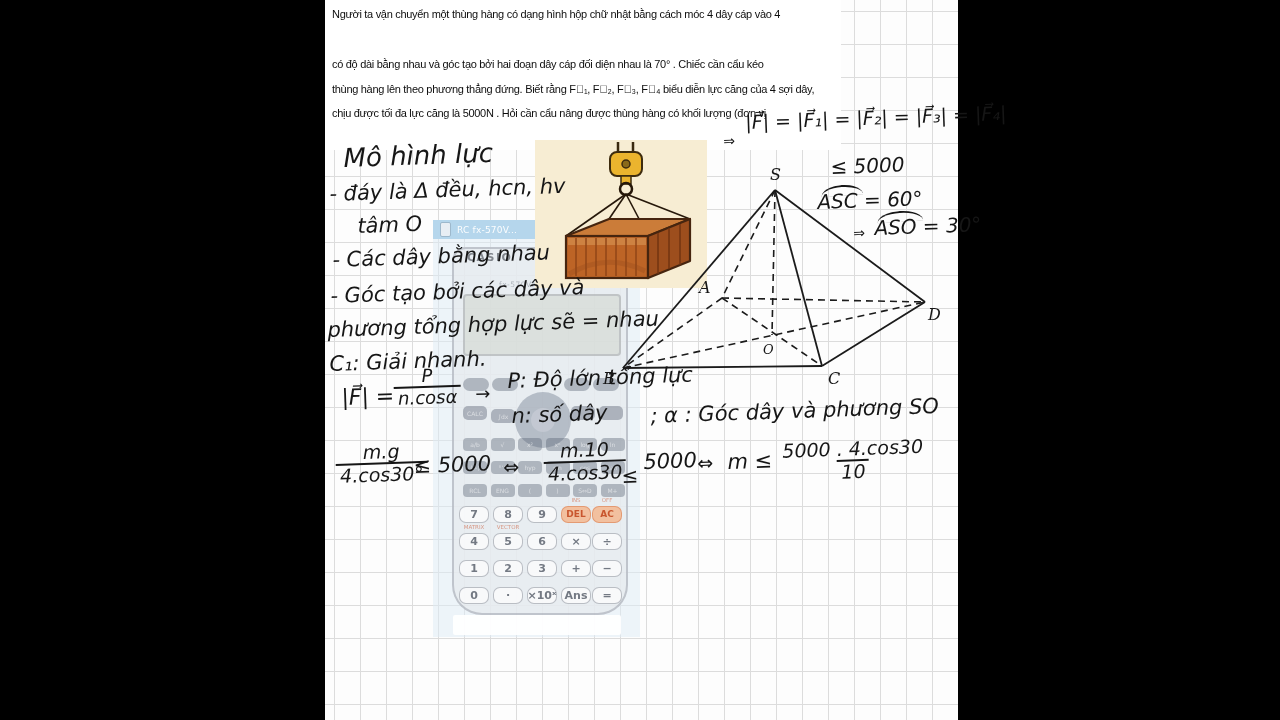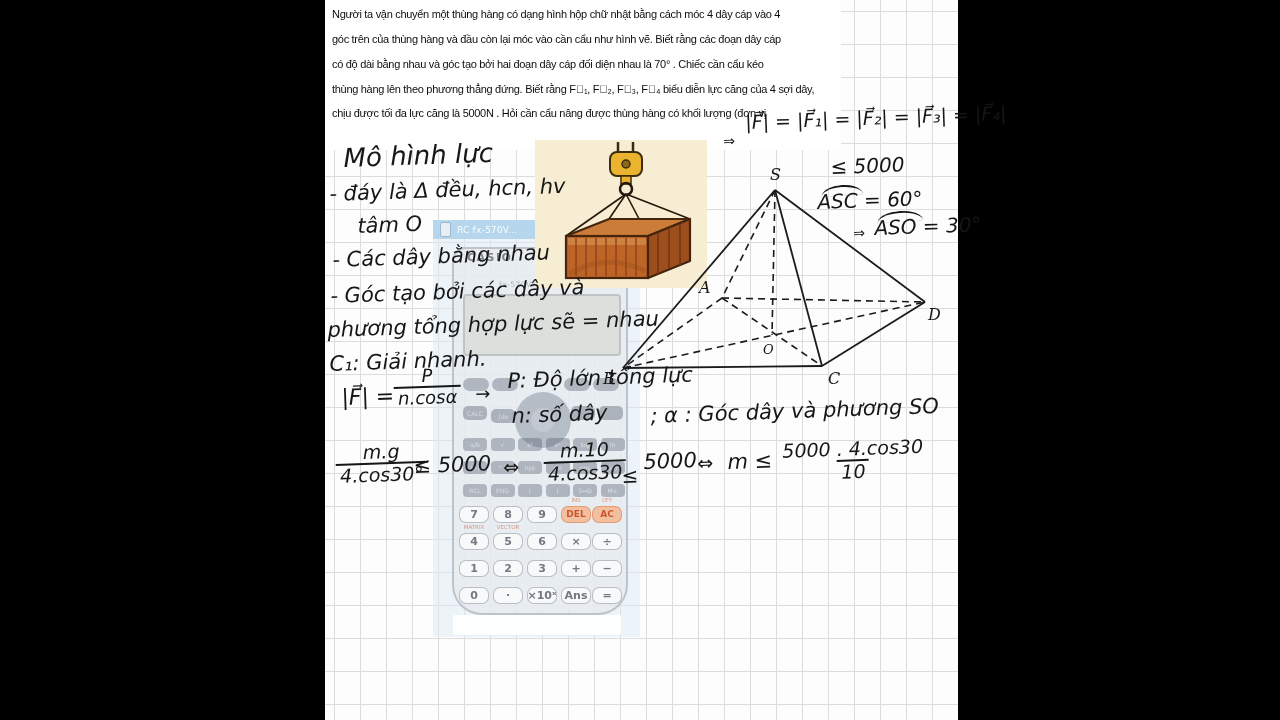--- a/index.html
+++ b/index.html
@@ -49,21 +49,20 @@
   .calc-strip{position:absolute;left:20px;top:395px;width:168px;height:20px;background:rgba(255,255,255,0.92);border-radius:2px;}
 </style>
 </head>
 <body>
 
 <div id="stage">
   <div class="paper">
 
     <div class="problem-block">
       <div class="problem-line" style="top:8px">Người ta vận chuyển một thùng hàng có dạng hình hộp chữ nhật bằng cách móc 4 dây cáp vào 4</div>
-      <div class="problem-line" style="top:33px">góc trên của thùng hàng và đầu còn lại móc vào cần cẩu như hình vẽ. Biết rằng các đoạn dây cáp</div>
       <div class="problem-line" style="top:58px">có độ dài bằng nhau và góc tạo bởi hai đoạn dây cáp đối diện nhau là 70° . Chiếc cần cẩu kéo</div>
       <div class="problem-line" style="top:83px">thùng hàng lên theo phương thẳng đứng. Biết rằng F⃗₁, F⃗₂, F⃗₃, F⃗₄ biểu diễn lực căng của 4 sợi dây,</div>
       <div class="problem-line" style="top:107px">chịu được tối đa lực căng là 5000N . Hỏi cần cẩu nâng được thùng hàng có khối lượng (đơn vị</div>
     </div>
 
     <div class="pip">
       <div class="calc"></div>
       <div class="calc-brand">CASIO</div>
       <div class="calc-model">fx-570VN PLUS</div>
       <div class="calc-screen"></div>

